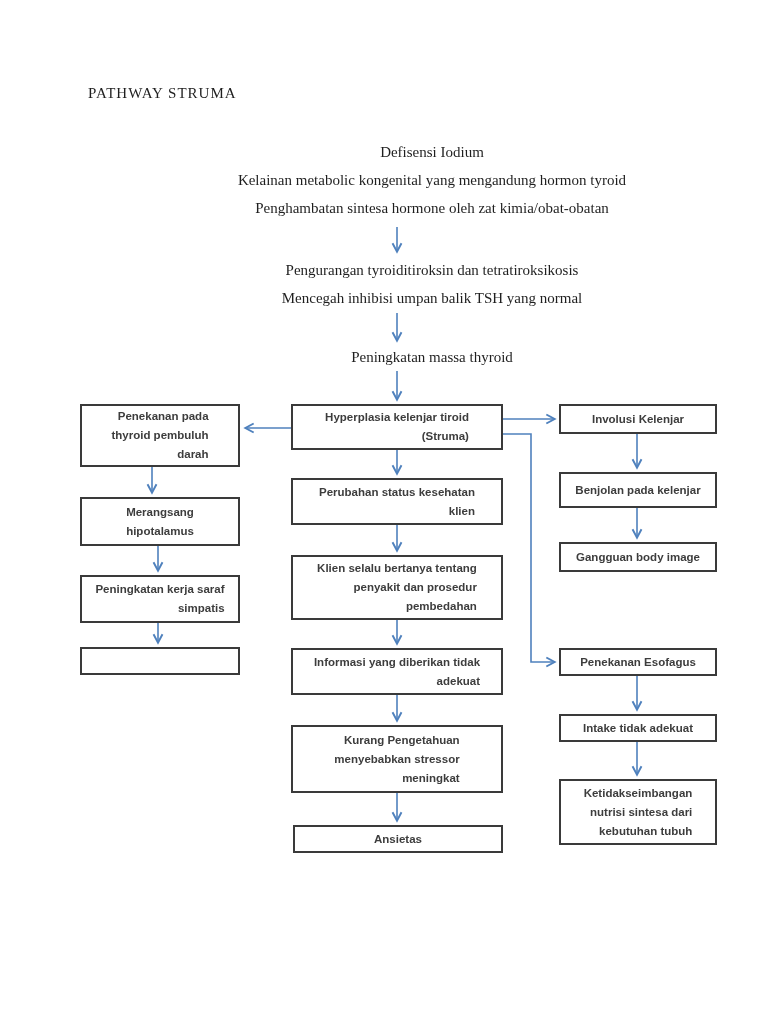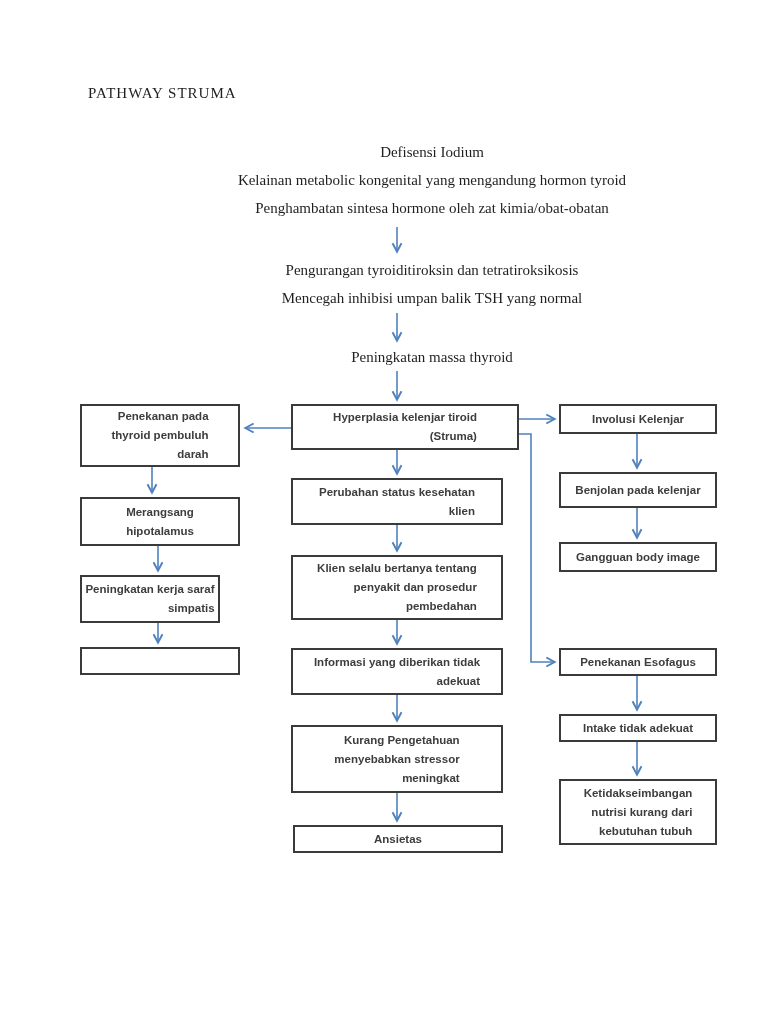--- a/index.html
+++ b/index.html
@@ -54,38 +54,38 @@
   <path class="conn" d="M637,503 L637,537" marker-end="url(#vhead)"></path>
   <path class="conn" d="M637,676 L637,709" marker-end="url(#vhead)"></path>
   <path class="conn" d="M637,742 L637,774" marker-end="url(#vhead)"></path>
 </svg>
 
 <div class="flow-box" style="left:80px;top:404px;width:160px;height:63px">Penekanan pada
 thyroid pembuluh
 darah</div>
 <div class="flow-box" style="left:80px;top:497px;width:160px;height:49px">Merangsang
 hipotalamus</div>
-<div class="flow-box" style="left:80px;top:575px;width:140px;height:48px">Peningkatan kerja saraf
+<div class="flow-box" style="left:80px;top:575px;width:160px;height:48px">Peningkatan kerja saraf
 simpatis</div>
 <div class="flow-box" style="left:80px;top:647px;width:160px;height:28px"></div>
 
-<div class="flow-box" style="left:291px;top:404px;width:228px;height:46px">Hyperplasia kelenjar tiroid
+<div class="flow-box" style="left:291px;top:404px;width:212px;height:46px">Hyperplasia kelenjar tiroid
 (Struma)</div>
 <div class="flow-box" style="left:291px;top:478px;width:212px;height:47px">Perubahan status kesehatan
 klien</div>
 <div class="flow-box" style="left:291px;top:555px;width:212px;height:65px">Klien selalu bertanya tentang
 penyakit dan prosedur
 pembedahan</div>
 <div class="flow-box" style="left:291px;top:648px;width:212px;height:47px">Informasi yang diberikan tidak
 adekuat</div>
 <div class="flow-box" style="left:291px;top:725px;width:212px;height:68px">Kurang Pengetahuan
 menyebabkan stressor
 meningkat</div>
 <div class="flow-box" style="left:293px;top:825px;width:210px;height:28px">Ansietas</div>
 
 <div class="flow-box" style="left:559px;top:404px;width:158px;height:30px">Involusi Kelenjar</div>
 <div class="flow-box" style="left:559px;top:472px;width:158px;height:36px">Benjolan pada kelenjar</div>
 <div class="flow-box" style="left:559px;top:542px;width:158px;height:30px">Gangguan body image</div>
 <div class="flow-box" style="left:559px;top:648px;width:158px;height:28px">Penekanan Esofagus</div>
 <div class="flow-box" style="left:559px;top:714px;width:158px;height:28px">Intake tidak adekuat</div>
 <div class="flow-box" style="left:559px;top:779px;width:158px;height:66px">Ketidakseimbangan
-nutrisi kurang dari
+nutrisi sintesa dari
 kebutuhan tubuh</div>
 
 </body></html>

